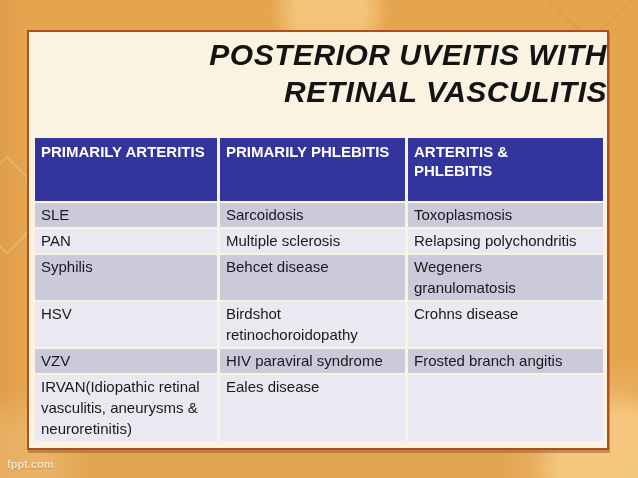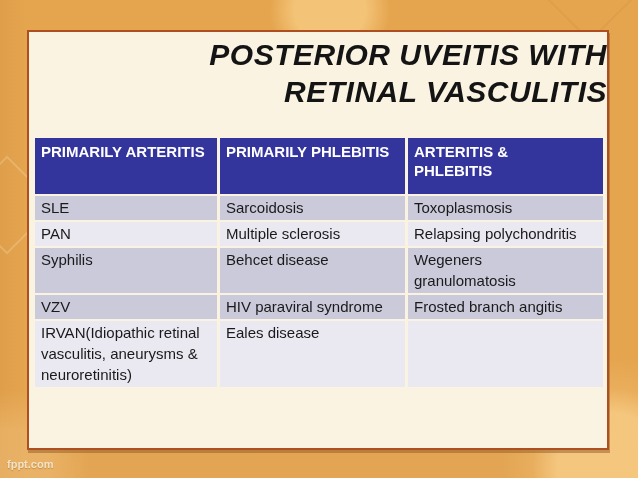--- a/index.html
+++ b/index.html
@@ -64,21 +64,21 @@
     text-align:left; vertical-align:top;
     white-space:pre-line;
     border-right:3px solid var(--slide-bg);
     border-bottom:2px solid var(--slide-bg);
   }
   th:last-child, td:last-child{border-right:none;}
   th{
     background:var(--header-bg);
     color:#FFFFFF;
     font-size:15px; font-weight:700; line-height:19px;
-    padding:4px 4px 14px 6px;
+    padding:4px 4px 21px 6px;
     height:43px;
   }
   td{
     color:var(--cell-color);
     font-size:15px; font-weight:400; line-height:21px;
     padding:1px 4px 2px 6px;
     height:24px;
   }
   tr.band-a td{background:var(--row-dark);}
   tr.band-b td{background:var(--row-light);}
@@ -130,20 +130,26 @@
           <td>PAN</td>
           <td>Multiple sclerosis</td>
           <td>Relapsing polychondritis</td>
         </tr>
         <tr class="band-a">
           <td>Syphilis</td>
           <td>Behcet disease</td>
           <td>Wegeners
 granulomatosis</td>
         </tr>
+        <tr class="band-b">
+          <td>HSV</td>
+          <td>Birdshot
+retinochoroidopathy</td>
+          <td>Crohns disease</td>
+        </tr>
         <tr class="band-a">
           <td>VZV</td>
           <td>HIV paraviral syndrome</td>
           <td>Frosted branch angitis</td>
         </tr>
         <tr class="band-b">
           <td>IRVAN(Idiopathic retinal
 vasculitis, aneurysms &amp;
 neuroretinitis)</td>
           <td>Eales disease</td>

